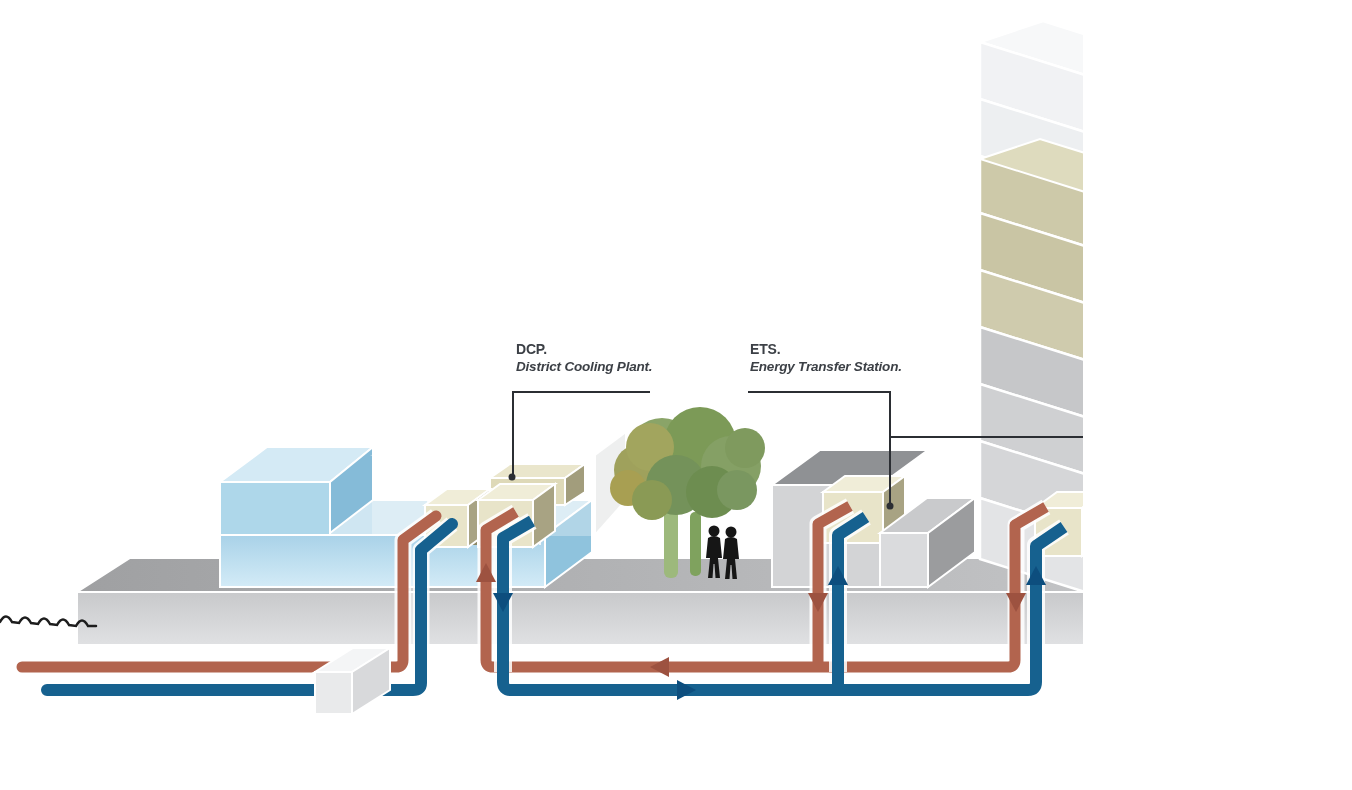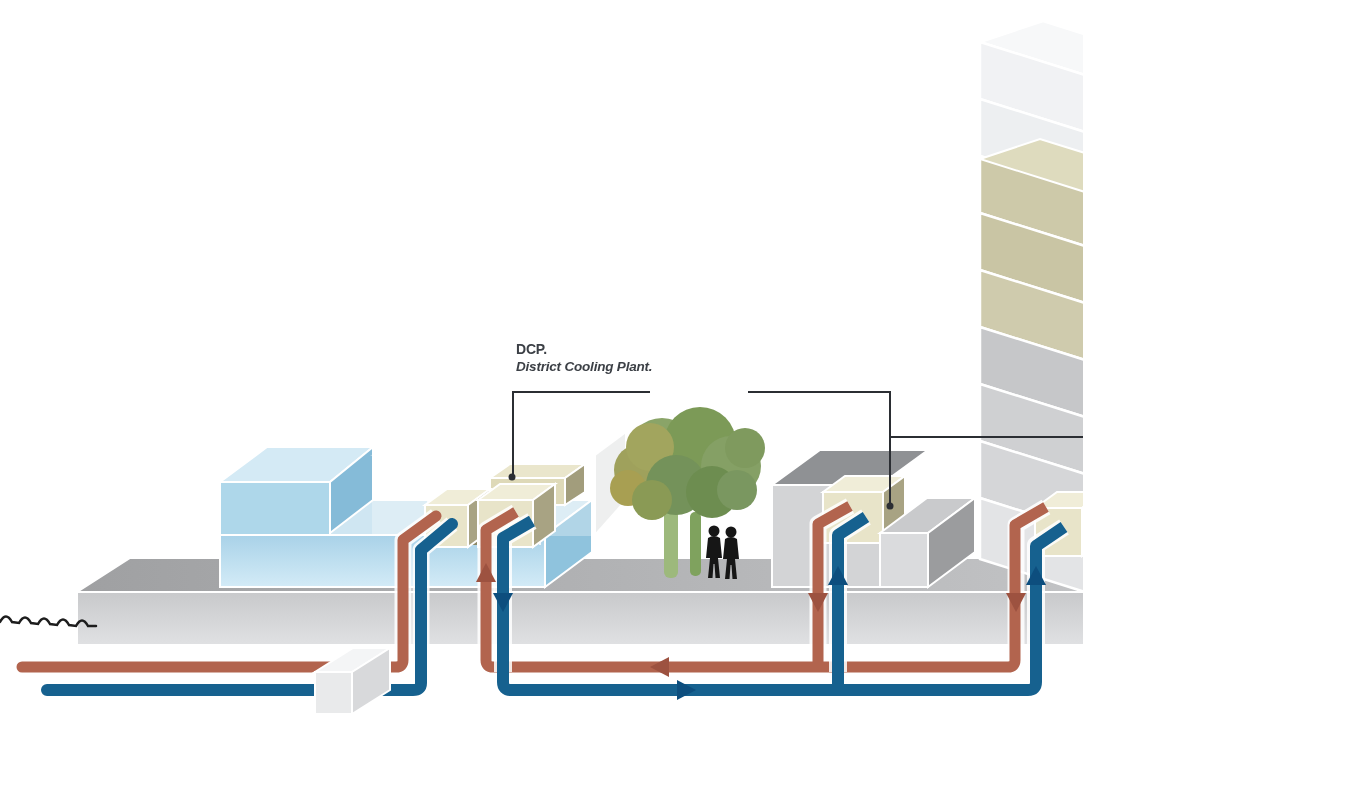--- a/index.html
+++ b/index.html
@@ -222,14 +222,18 @@
     <circle class="leader-dot" cx="890" cy="506" r="3.5"></circle>
     <path class="leader" d="M890,437 H1094 V500"></path>
     <circle class="leader-dot" cx="1094" cy="503" r="3.5"></circle>
   </g>
 </svg>
 
   <div class="label-block" style="left:516px;top:341px;">
     <div class="label-abbr">DCP.</div>
     <div class="label-full">District Cooling Plant.</div>
   </div>
+  <div class="label-block" style="left:750px;top:341px;">
+    <div class="label-abbr">ETS.</div>
+    <div class="label-full">Energy Transfer Station.</div>
+  </div>
 
 </div>
 
 </body></html>

